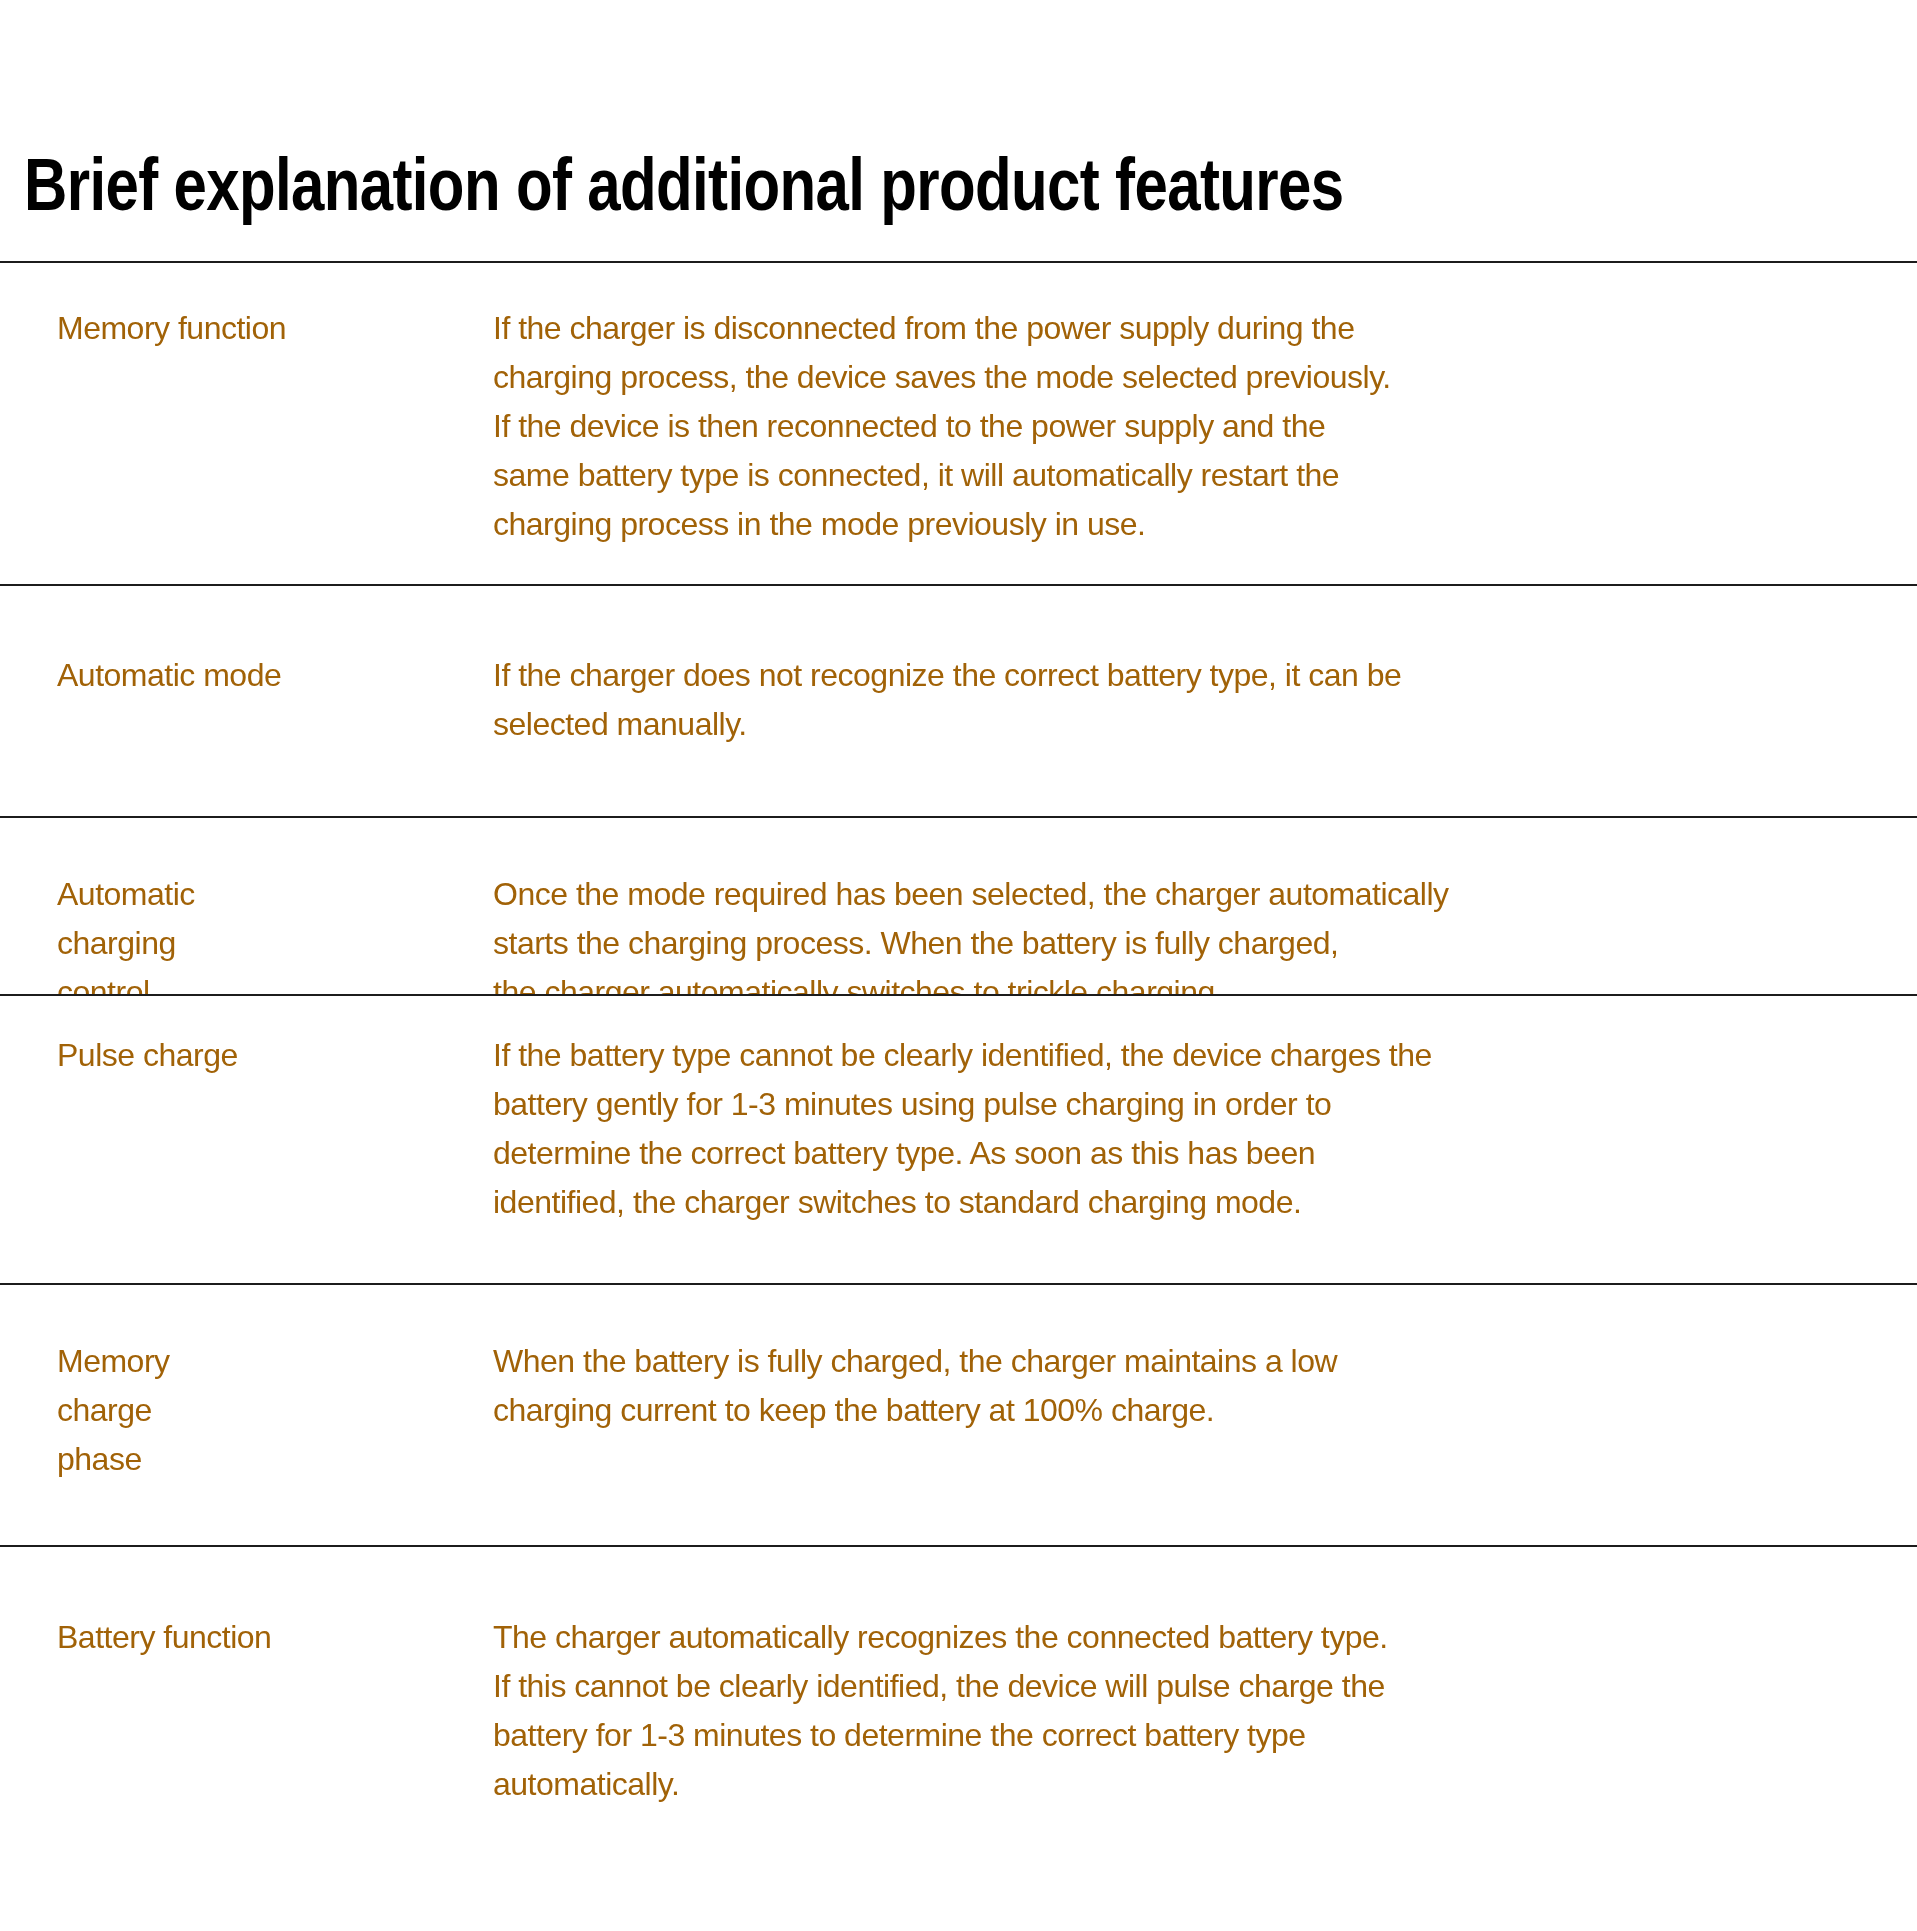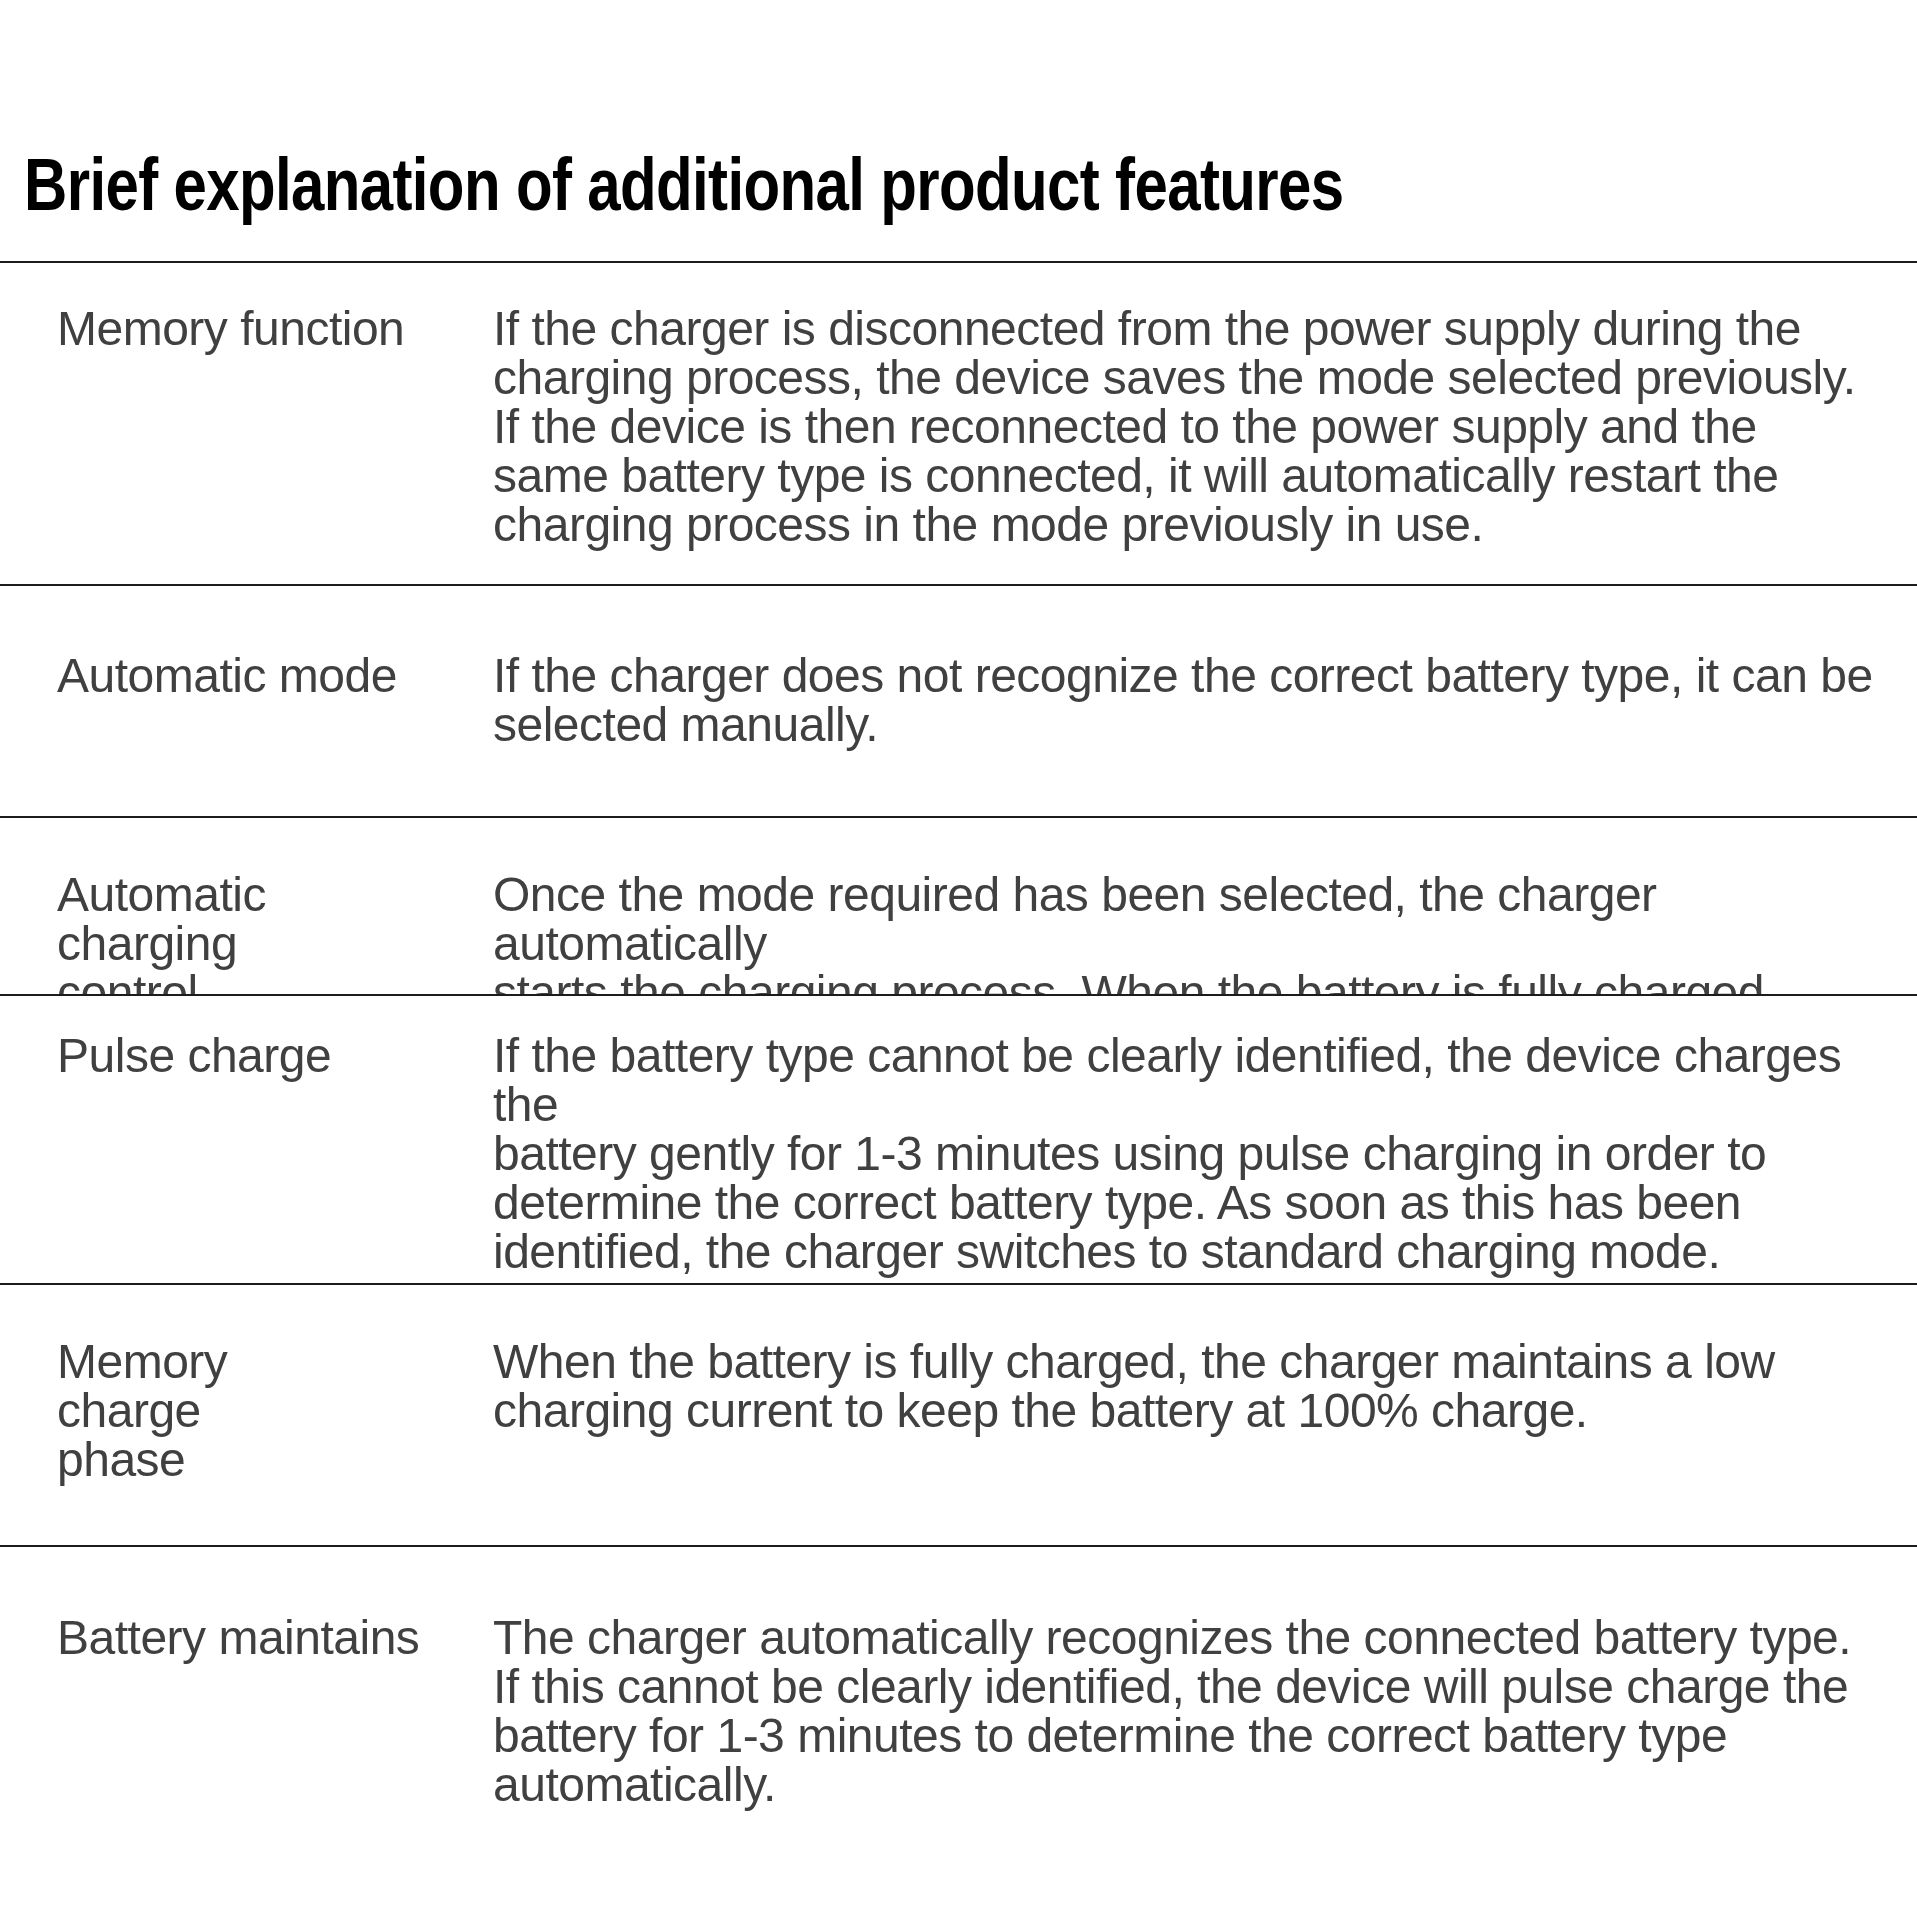--- a/index.html
+++ b/index.html
@@ -37,25 +37,25 @@
     width: 100%;
   }
   .row {
     box-sizing: border-box;
     display: grid;
     grid-template-columns: 436px 1fr;
     padding-left: 57px;
     overflow: hidden;
   }
   .feature, .description {
-    font-size: 48px;
+    font-size: 32px;
     line-height: 49px;
     letter-spacing: -0.5px;
     white-space: pre-line;
-    color: #404040;
+    color: #a16207;
   }
   
   .row.r1 { height: 321px; padding-top: 41px; }
   .row.r2 { height: 230px; padding-top: 65px; }
   .row.r3 { height: 176px; padding-top: 52px; }
   .row.r4 { height: 287px; padding-top: 35px; }
   .row.r5 { height: 260px; padding-top: 52px; }
   .row.r6 { height: 309px; padding-top: 66px; }
 </style>
 </head>
@@ -113,21 +113,21 @@
     <div class="feature">Memory
 charge
 phase</div>
     <div class="description">When the battery is fully charged, the charger maintains a low
 charging current to keep the battery at 100% charge.</div>
   </div>
 
   <div class="hr"></div>
 
   <div class="row r6">
-    <div class="feature">Battery maintains</div>
+    <div class="feature">Battery function</div>
     <div class="description">The charger automatically recognizes the connected battery type.
 If this cannot be clearly identified, the device will pulse charge the
 battery for 1-3 minutes to determine the correct battery type
 automatically.</div>
   </div>
 
 </div>
 
 
 </body></html>

